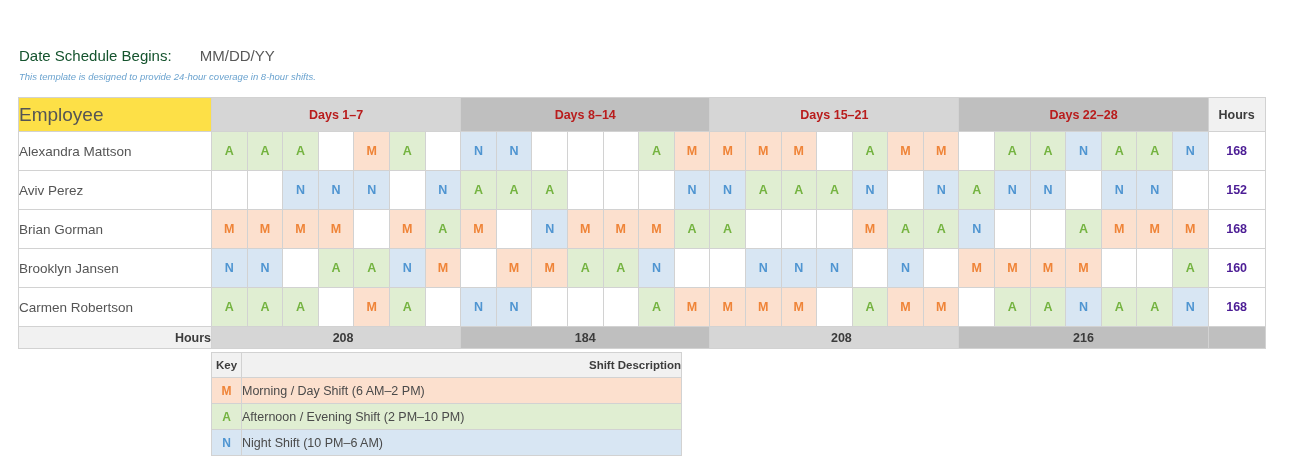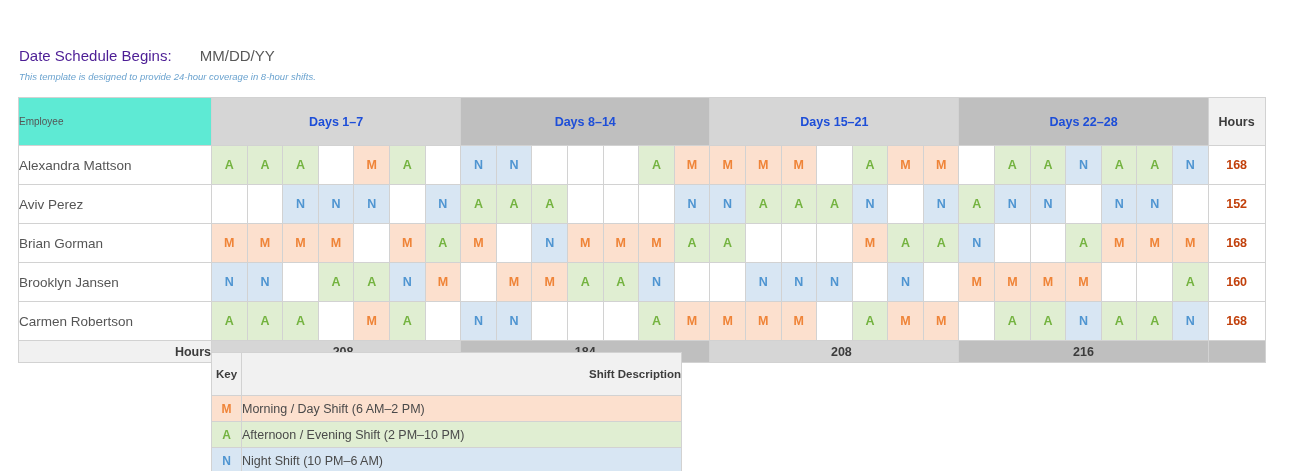--- a/index.html
+++ b/index.html
@@ -14,48 +14,48 @@
   
   .title {
     position: absolute; left: 18px; top: 6px;
     font-size: 25px; font-weight: bold; color: #1b2838;
     letter-spacing: -0.2px; white-space: nowrap;
   }
   .daterow {
     position: absolute; left: 19px; top: 47px;
     font-size: 15px; color: #585858; white-space: nowrap;
   }
-  .daterow .dlabel { color: #4c1d95; }
+  .daterow .dlabel { color: #14532d; }
   .daterow .dval { margin-left: 24px; color: #585858; }
   .subnote {
     position: absolute; left: 19px; top: 71px;
     font-size: 9.5px; font-style: italic; color: #6ba3cf;
     white-space: nowrap;
   }
 
   
   .sched {
     position: absolute; left: 18px; top: 97px;
     border-collapse: collapse;
     table-layout: fixed;
   }
   .sched td, .sched th { border: 1px solid #d2d2d2; padding: 0; }
 
   .col-emp   { width: 193px; }
   .col-day   { width: 35.6px; }
   .col-hours { width: 57px; }
 
   .hdr-emp {
-    background: #5eead4; color: #555; font-size: 10px;
+    background: #fde047; color: #555; font-size: 19px;
     font-weight: normal; text-align: left; padding-left: 14px;
     height: 34px;
   }
   .hdr-week {
-    font-size: 12.5px; font-weight: bold; color: #1d4ed8;
-    text-align: center; height: 48px;
+    font-size: 12.5px; font-weight: bold; color: #b91c1c;
+    text-align: center; height: 34px;
   }
   .hdr-week.shade-a { background: #d6d6d6; }
   .hdr-week.shade-b { background: #bfbfbf; }
   .hdr-hours {
     background: #f1f1f1; color: #3c3c3c; font-size: 12.5px;
     font-weight: bold; text-align: center; height: 34px;
   }
 
   .emp-name {
     font-size: 13.5px; color: #555; text-align: left;
@@ -65,21 +65,21 @@
     height: 39px; text-align: center; vertical-align: middle;
     font-size: 12.5px; font-weight: bold; background: #ffffff;
   }
   .cell.M { background: #fce0ce; color: #ef8438; }
   .cell.A { background: #e0eed2; color: #74b340; }
   .cell.N { background: #d8e6f3; color: #4f95d1; }
   .cell.empty { background: #ffffff; }
 
   .hours-val {
     height: 39px; text-align: center; font-size: 12.5px;
-    font-weight: bold; color: #c2410c; background: #ffffff;
+    font-weight: bold; color: #4c1d95; background: #ffffff;
   }
 
   .tot-label {
     background: #f1f1f1; color: #3c3c3c; font-size: 12.5px;
     font-weight: bold; text-align: right; padding-right: 16px;
     height: 22px;
   }
   .tot-val {
     font-size: 12.5px; font-weight: bold; color: #3c3c3c;
     text-align: center; height: 22px;
@@ -95,21 +95,21 @@
   }
   .keytable {
     position: absolute; left: 211px; top: 352px;
     border-collapse: collapse; table-layout: fixed;
   }
   .keytable td, .keytable th { border: 1px solid #d2d2d2; padding: 0; }
   .kcol-key  { width: 30px; }
   .kcol-desc { width: 440px; }
   .khdr {
     background: #f1f1f1; color: #3c3c3c; font-size: 11.5px;
-    font-weight: bold; height: 43px; text-align: center;
+    font-weight: bold; height: 25px; text-align: center;
   }
   .khdr.desc { text-align: right; padding-left: 9px; }
   .kkey {
     height: 26px; text-align: center; font-size: 12px; font-weight: bold;
   }
   .kdesc {
     height: 26px; text-align: left; padding-left: 9px;
     font-size: 12.5px; color: #4a4a4a;
   }
   .krow-M .kkey, .krow-M .kdesc { background: #fce0ce; }

